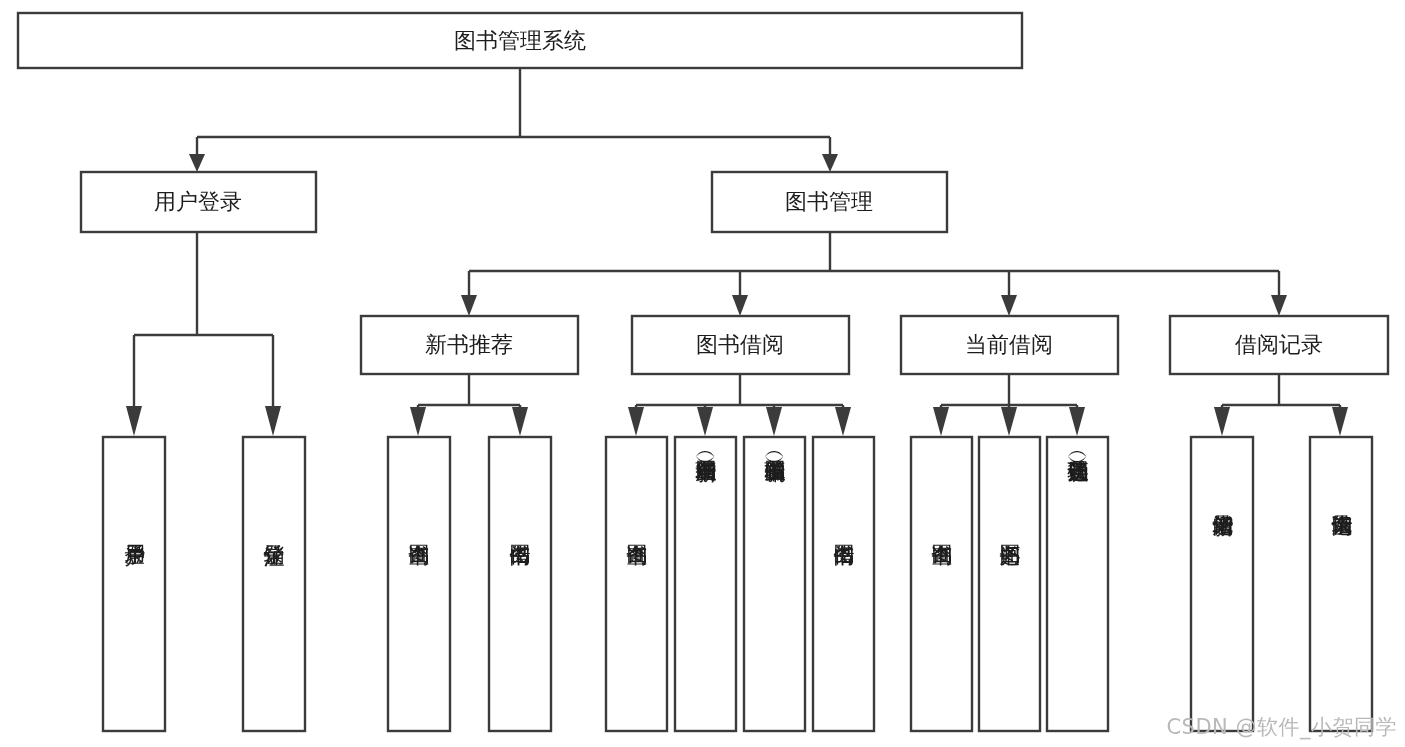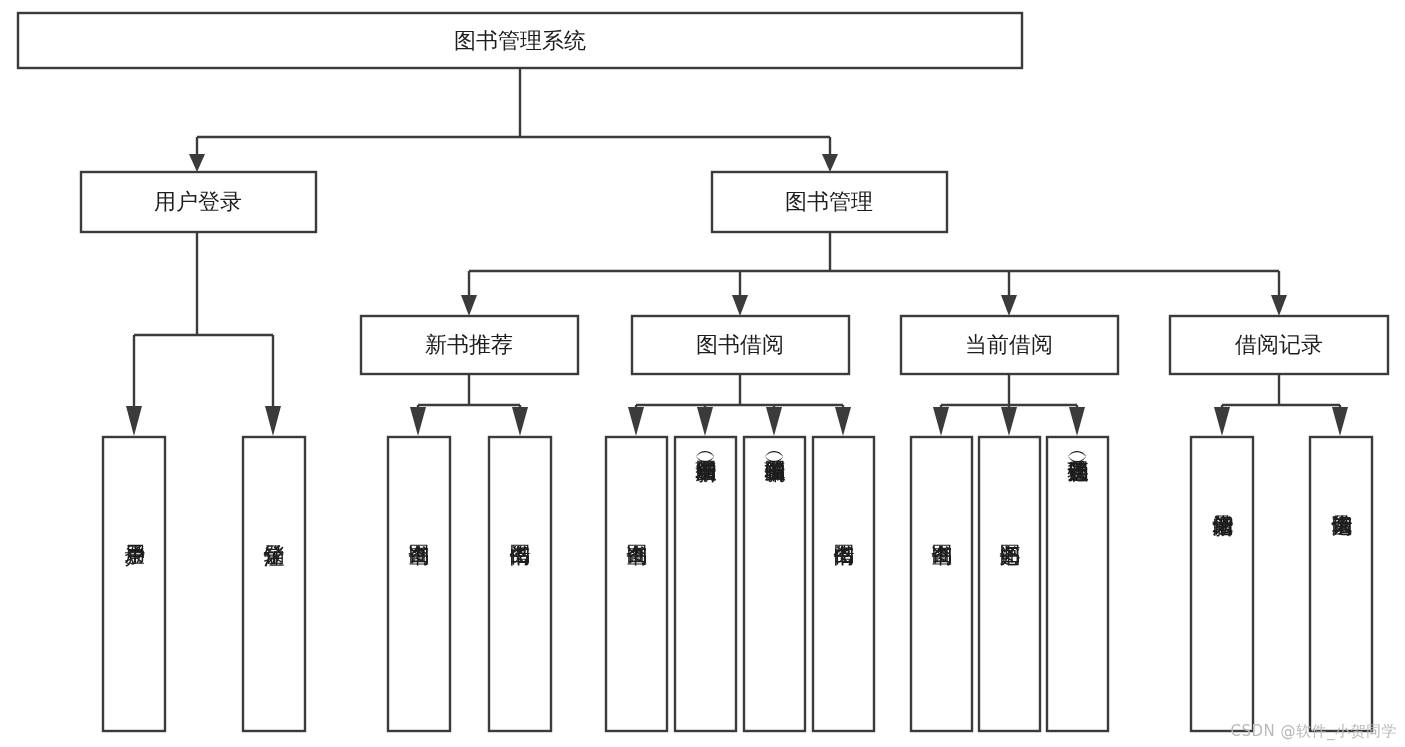--- a/index.html
+++ b/index.html
@@ -53,21 +53,21 @@
     font-family: "DejaVu Sans", "Liberation Sans", sans-serif;
     font-size: 21px;
     text-anchor: middle;
     dominant-baseline: middle;
   }
   .watermark {
     position: absolute;
     right: 8px;
     bottom: 6px;
     font-family: "DejaVu Sans", "Liberation Sans", sans-serif;
-    font-size: 15px;
+    font-size: 21px;
     color: #b9b9b9;
     letter-spacing: 0.5px;
     white-space: nowrap;
     user-select: none;
   }
 </style>
 </head>
 <body>
 
 <div id="diagram-root">

